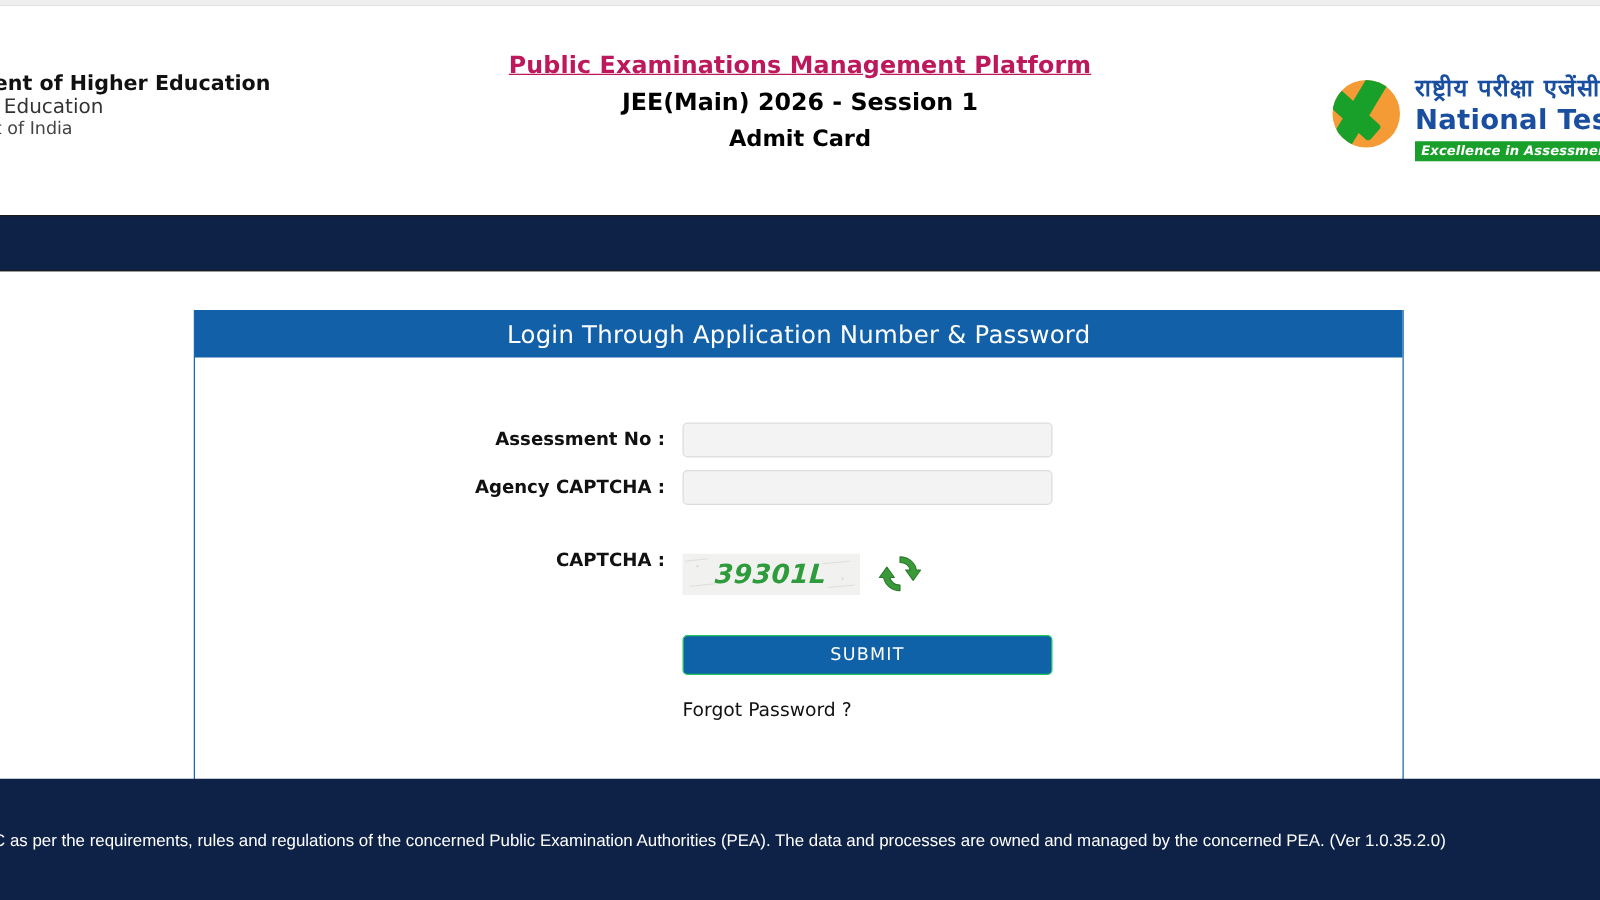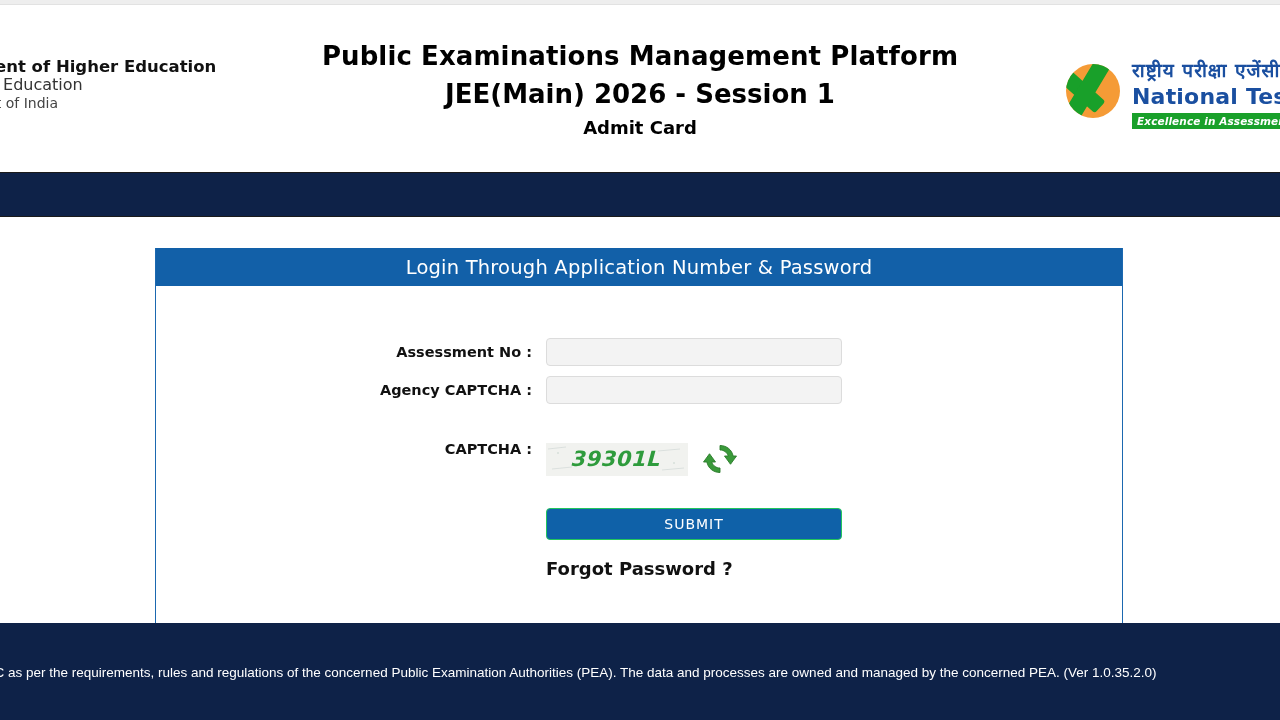--- a/index.html
+++ b/index.html
@@ -29,22 +29,22 @@
     position:absolute; left:-86px; top:52px; width:300px;
     text-align:left; line-height:1.18;
   }
   .hl-1 { font-size:16.5px; font-weight:bold; color:#111; white-space:nowrap; }
   .hl-2 { font-size:16px; font-weight:400; color:#333; white-space:nowrap; }
   .hl-3 { font-size:14px; font-weight:400; color:#444; white-space:nowrap; }
 
   .header-center {
     position:absolute; left:240px; top:36px; width:800px; text-align:center;
   }
-  .hc-1 { font-size:26px; font-weight:bold; color:#000000; letter-spacing:.1px; }
-  .hc-2 { font-size:26px; font-weight:bold; color:#000; margin-top:8px; }
+  .hc-1 { font-size:19px; font-weight:bold; color:#be185d; letter-spacing:.1px;text-decoration:underline; }
+  .hc-2 { font-size:19px; font-weight:bold; color:#000; margin-top:8px; }
   .hc-3 { font-size:18px; font-weight:bold; color:#000; margin-top:8px; }
 
   .header-right {
     position:absolute; left:1062px; top:52px; width:300px; height:90px;
     display:flex; align-items:flex-start; gap:8px; overflow:hidden;
   }
   .nta-emblem {
     position:relative; width:62px; height:62px; flex:0 0 62px; margin-top:3px;
   }
   .nta-emblem .circ {
@@ -128,21 +128,21 @@
 
   .submit-row { display:flex; align-items:center; margin-top:31px; }
   .submit-btn {
     width:296px; height:32px; background:#0f61a8; border:1px solid #22c55e;
     border-radius:4px; color:#ffffff; font-size:14px; letter-spacing:1px;
     font-family:"DejaVu Sans", sans-serif; cursor:pointer;
   }
 
   .forgot-row { display:flex; align-items:center; margin-top:18px; }
   .forgot-link {
-    font-size:18px; font-weight:bold; color:#111; text-decoration:none; cursor:pointer;
+    font-size:15px; font-weight:normal; color:#111; text-decoration:none; cursor:pointer;
   }
 
   
   .footer {
     position:absolute; top:623px; left:0; width:1280px; height:97px;
     background:#0e2248; color:#ffffff; overflow:hidden;
   }
   .footer-text {
     position:absolute; left:-260px; top:38px; width:1700px;
     font-size:13.5px; line-height:1.85; color:#ffffff;

